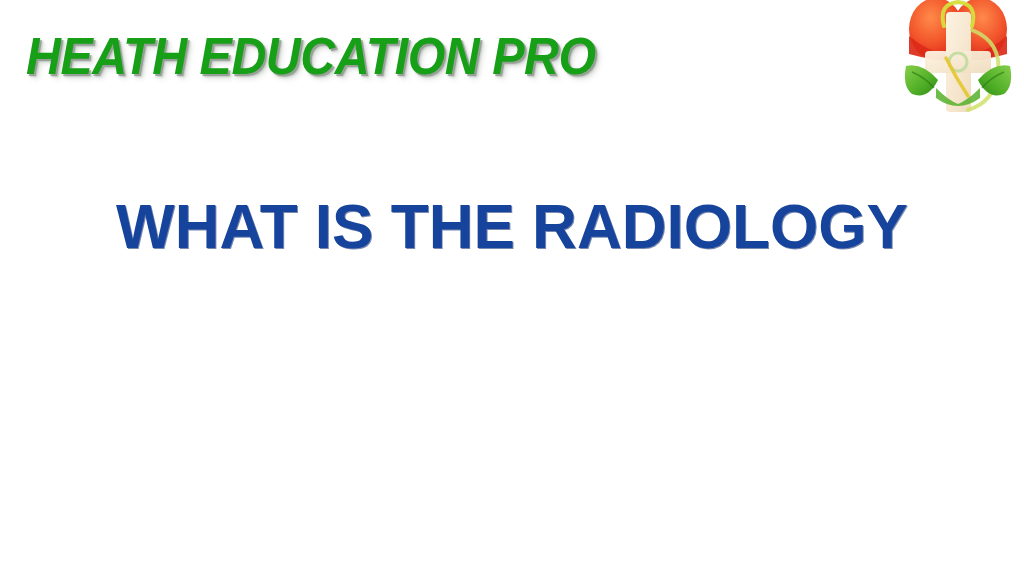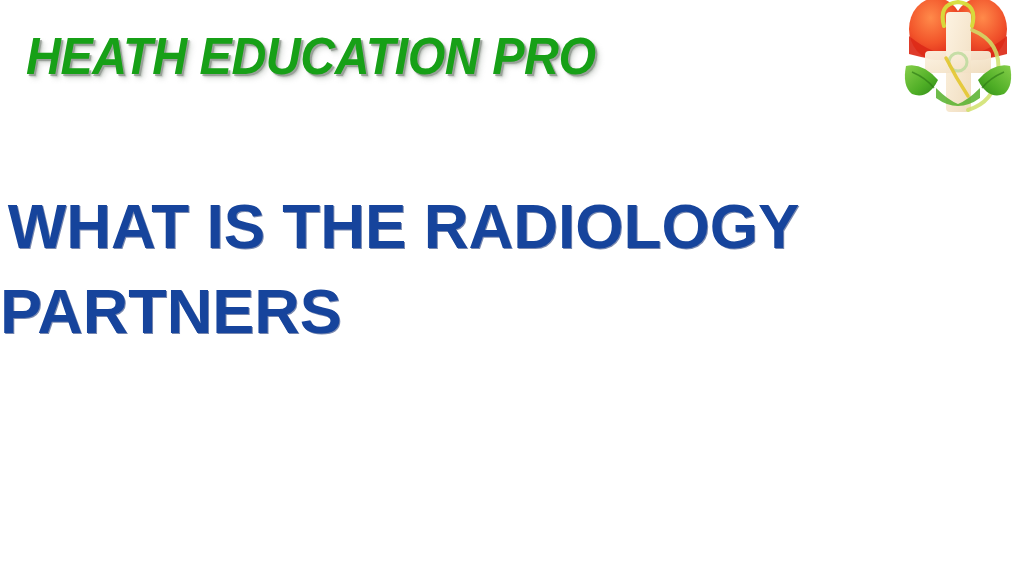--- a/index.html
+++ b/index.html
@@ -62,20 +62,21 @@
     height: 124px;
   }
   #brand-logo svg { display: block; width: 120px; height: 124px; }
 
   
   #title-block {
     position: absolute;
     left: 0;
     top: 184px;
     width: 1024px;
+    text-align: center;
   }
   .title-line {
     display: block;
     font-family: "Liberation Sans", sans-serif;
     font-size: 63px;
     font-weight: bold;
     line-height: 85px;
     letter-spacing: 0px;
     color: #16449c;
     white-space: nowrap;
@@ -147,16 +148,15 @@
           <path d="M112 70 Q 96 66 80 84 Q 90 104 106 98 Q 116 90 112 70 Z" fill="url(#leafR)"></path>
           <path d="M106 76 Q 92 82 84 92" stroke="#2c7a16" stroke-width="1.6" fill="none" opacity="0.65"></path>
           <path d="M38 92 Q 50 104 60 108 Q 70 104 82 92 L 82 102 Q 60 118 38 102 Z" fill="#55b02a" opacity="0.85"></path>
         </g>
       </svg>
     </div>
   </div>
 
   <div id="title-block">
     <span class="title-line l1">WHAT IS THE RADIOLOGY</span>
-    <span class="title-line l2">PARTNERS</span>
   </div>
 
 </div>
 
 </body></html>

